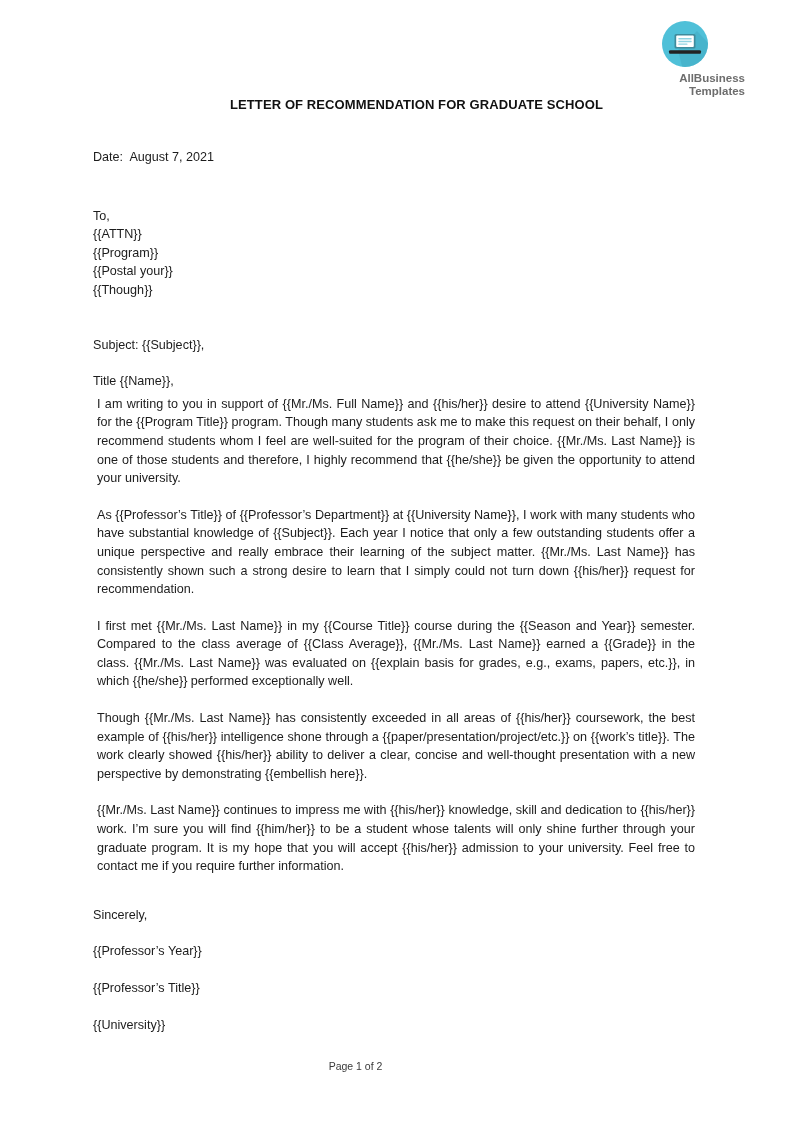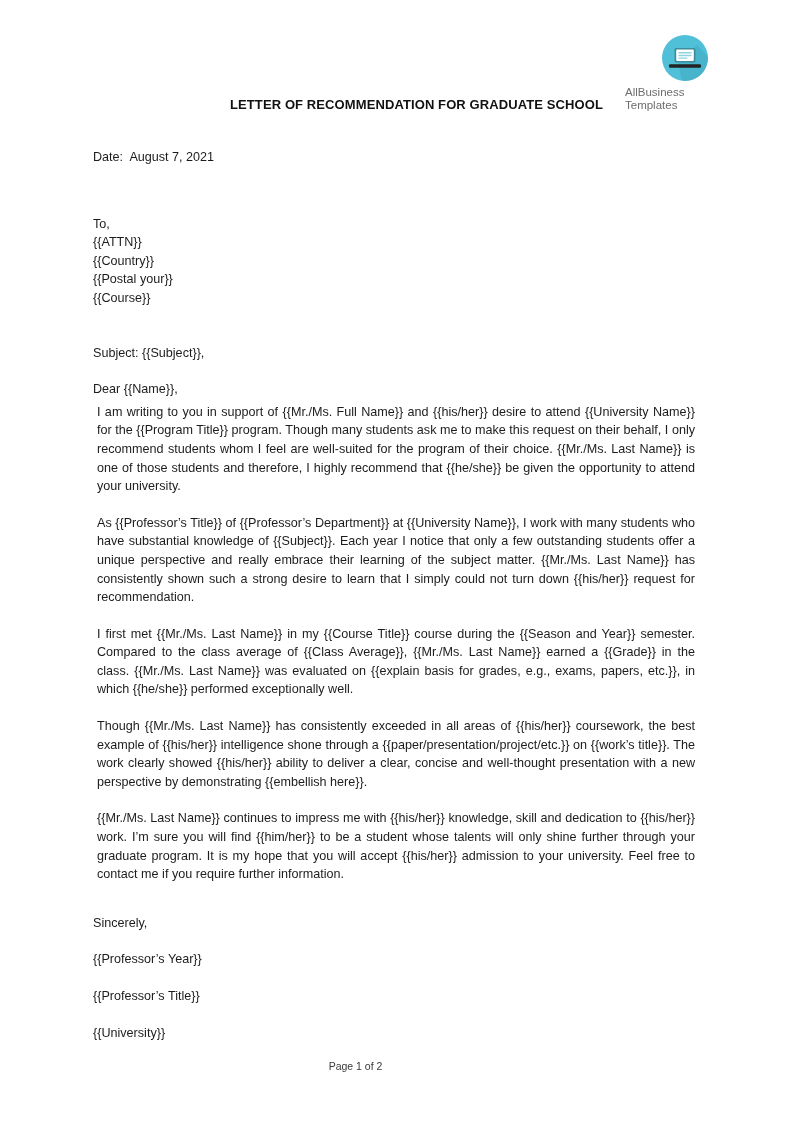--- a/index.html
+++ b/index.html
@@ -20,24 +20,25 @@
   .page {
     position: relative;
     width: 793px;
     height: 1122px;
     box-sizing: border-box;
   }
 
   
   .brand {
     position: absolute;
-    top: 34px;
+    top: 20px;
     right: 48px;
     width: 120px;
-    text-align: left;
+    text-align: right;
+    font-weight: bold;
   }
   .brand-mark {
     width: 48px;
     height: 48px;
     margin: 0 auto 4px auto;
     position: relative;
   }
   .brand-text {
     font-size: 11.5px;
     line-height: 13px;
@@ -67,21 +68,21 @@
     left: 93px;
     top: 148px;
     width: 606px;
     font-size: 12.6px;
     line-height: 18.6px;
     color: #1c1c1c;
   }
 
   .line { white-space: pre; }
 
-  .date-line { margin-bottom: 12px; }
+  .date-line { margin-bottom: 4px; }
 
   .gap-lg { height: 36px; }
   .gap-md { height: 26px; }
   .gap-sm { height: 18px; }
 
   .addr-line { white-space: pre; }
 
   .subject-line { white-space: pre; }
   .salutation { white-space: pre; }
 
@@ -142,31 +143,31 @@
   <div class="doc-title">LETTER OF RECOMMENDATION FOR GRADUATE SCHOOL</div>
 
   <div class="body-block">
 
     <div class="line date-line">Date:  August 7, 2021</div>
 
     <div class="gap-lg"></div>
 
     <div class="addr-line">To,</div>
     <div class="addr-line">{{ATTN}}</div>
-    <div class="addr-line">{{Country}}</div>
+    <div class="addr-line">{{Program}}</div>
     <div class="addr-line">{{Postal your}}</div>
-    <div class="addr-line">{{Course}}</div>
+    <div class="addr-line">{{Though}}</div>
 
     <div class="gap-lg"></div>
 
     <div class="subject-line">Subject: {{Subject}},</div>
 
     <div class="gap-sm"></div>
 
-    <div class="salutation">Dear {{Name}},</div>
+    <div class="salutation">Title {{Name}},</div>
 
     <p class="para">I am writing to you in support of {{Mr./Ms. Full Name}} and {{his/her}} desire to attend {{University Name}} for the {{Program Title}} program. Though many students ask me to make this request on their behalf, I only recommend students whom I feel are well-suited for the program of their choice. {{Mr./Ms. Last Name}} is one of those students and therefore, I highly recommend that {{he/she}} be given the opportunity to attend your university.</p>
     <p class="para">As {{Professor’s Title}} of {{Professor’s Department}} at {{University Name}}, I work with many students who have substantial knowledge of {{Subject}}. Each year I notice that only a few outstanding students offer a unique perspective and really embrace their learning of the subject matter. {{Mr./Ms. Last Name}} has consistently shown such a strong desire to learn that I simply could not turn down {{his/her}} request for recommendation.</p>
     <p class="para">I first met {{Mr./Ms. Last Name}} in my {{Course Title}} course during the {{Season and Year}} semester. Compared to the class average of {{Class Average}}, {{Mr./Ms. Last Name}} earned a {{Grade}} in the class. {{Mr./Ms. Last Name}} was evaluated on {{explain basis for grades, e.g., exams, papers, etc.}}, in which {{he/she}} performed exceptionally well.</p>
     <p class="para">Though {{Mr./Ms. Last Name}} has consistently exceeded in all areas of {{his/her}} coursework, the best example of {{his/her}} intelligence shone through a {{paper/presentation/project/etc.}} on {{work’s title}}. The work clearly showed {{his/her}} ability to deliver a clear, concise and well-thought presentation with a new perspective by demonstrating {{embellish here}}.</p>
     <p class="para">{{Mr./Ms. Last Name}} continues to impress me with {{his/her}} knowledge, skill and dedication to {{his/her}} work. I’m sure you will find {{him/her}} to be a student whose talents will only shine further through your graduate program. It is my hope that you will accept {{his/her}} admission to your university. Feel free to contact me if you require further information.</p>
 
     <div class="gap-md"></div>
 
     <div class="closing-block">

